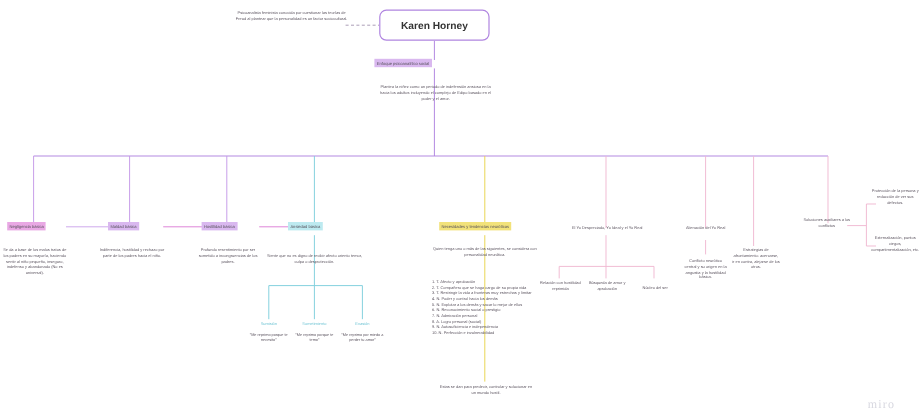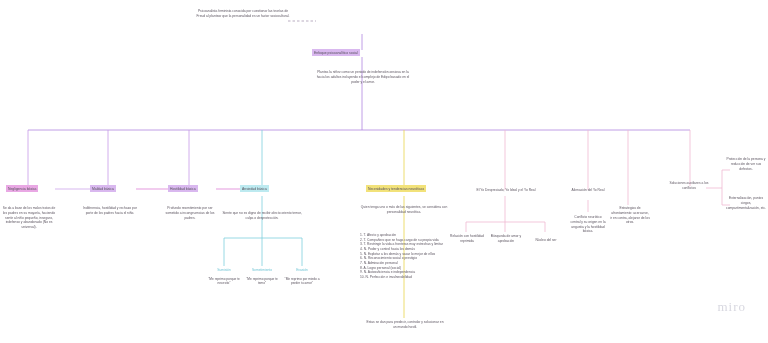--- a/index.html
+++ b/index.html
@@ -67,22 +67,22 @@
   }
   .leaftxt{
     position:absolute;
     font-size:3.2px;
     line-height:1.35;
     text-align:center;
     color:#5c5560;
   }
 
   .watermark{
-    position:absolute;right:22px;bottom:28px;
-    font-size:13px;color:#d8d8e0;letter-spacing:1px;
+    position:absolute;right:22px;bottom:0;
+    font-size:10px;color:#d8d8e0;letter-spacing:1px;
     font-family:Liberation Serif, serif;
   }
 </style>
 </head>
 <body>
 
 <div id="canvas">
 
   <svg class="lines" viewBox="0 0 768 343">
 
@@ -127,20 +127,23 @@
     <path d="M588,200 L588,212" stroke="#f0b9d2" stroke-width="0.8" fill="none"></path>
 
     <path d="M628,130 L628,205" stroke="#f0b9d2" stroke-width="0.8" fill="none"></path>
 
     <path d="M706,188 L722,188" stroke="#f0b9d2" stroke-width="0.8" fill="none"></path>
     <path d="M722,170 L722,205" stroke="#f0b9d2" stroke-width="0.8" fill="none"></path>
     <path d="M722,170 L730,170" stroke="#f0b9d2" stroke-width="0.8" fill="none"></path>
     <path d="M722,205 L730,205" stroke="#f0b9d2" stroke-width="0.8" fill="none"></path>
   </svg>
 
+  <div class="node root">
+    <span>Karen Horney</span>
+  </div>
 
   <div class="txt" style="left:196px;top:9px;width:94px;">Psicoanalista feminista conocida por cuestionar las teorías de Freud al plantear que la personalidad es un factor sociocultural.</div>
 
   <div class="chip purple" style="left:312px;top:49px;">Enfoque psicoanalítico social</div>
   <div class="txt" style="left:313px;top:70px;width:100px;">Plantea la niñez como un periodo de indefensión ansiosa en la hacia los adultos incluyendo el complejo de Edipo basado en el poder y el amor.</div>
 
   <div class="chip magenta" style="left:6px;top:185px;">Negligencia básica</div>
   <div class="txt" style="left:2px;top:206px;width:54px;">Se da a base de los malos tratos de los padres en su mayoría, haciendo sentir al niño pequeño, inseguro, indefenso y abandonado (No es universal).</div>
 
   <div class="chip purple" style="left:90px;top:185px;">Maldad básica</div>

